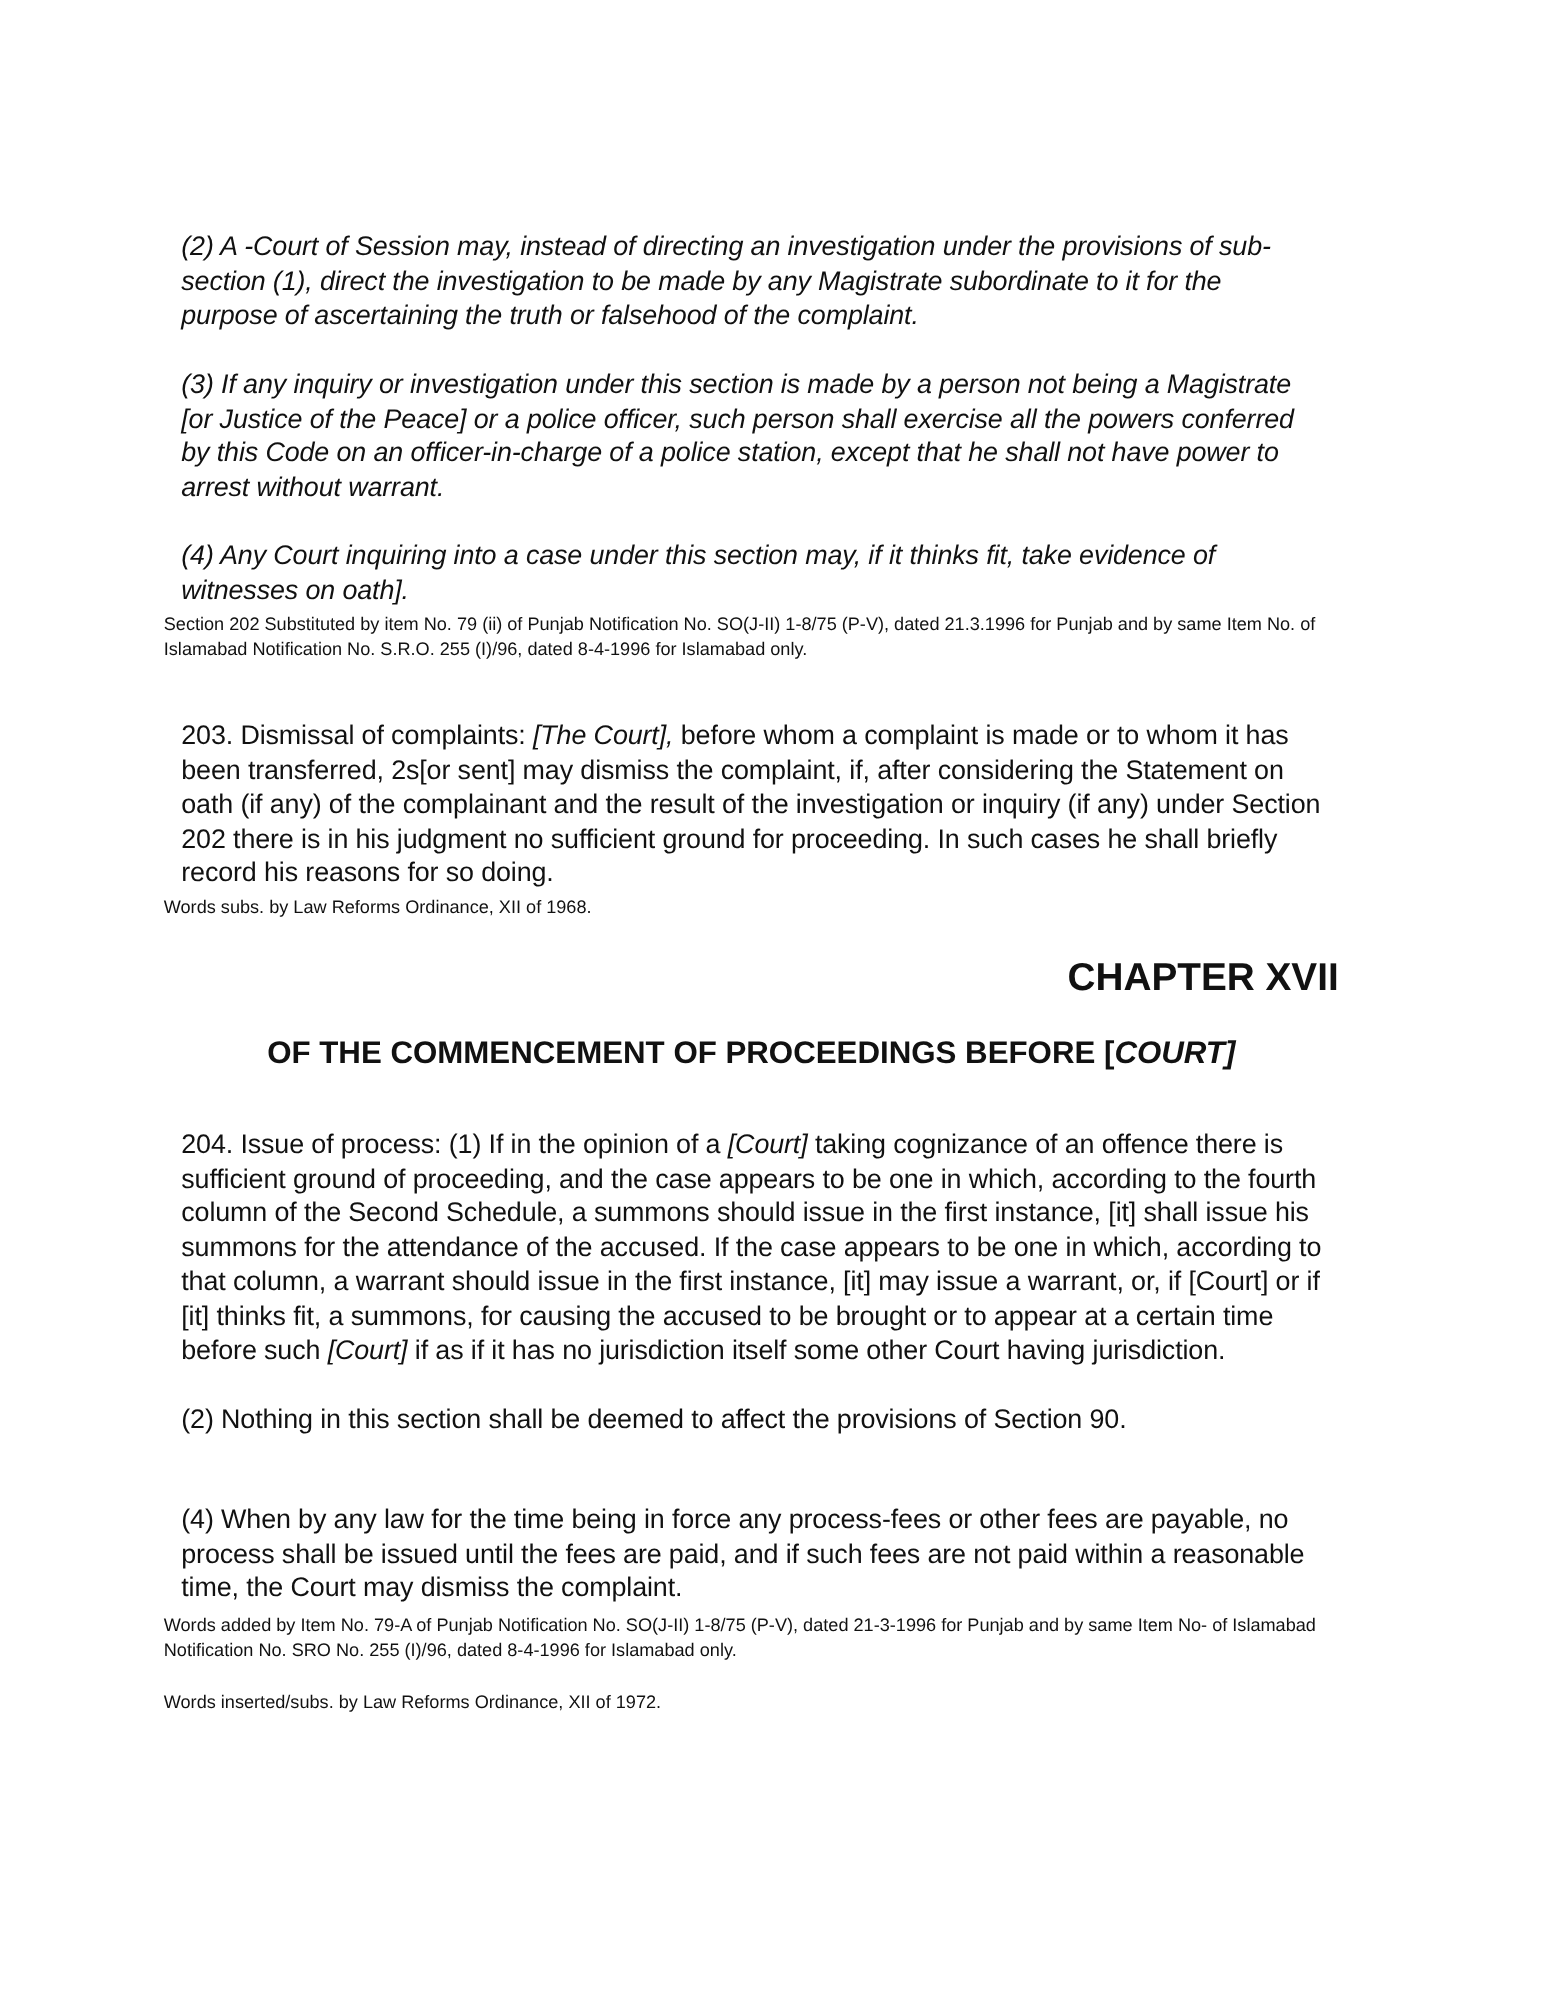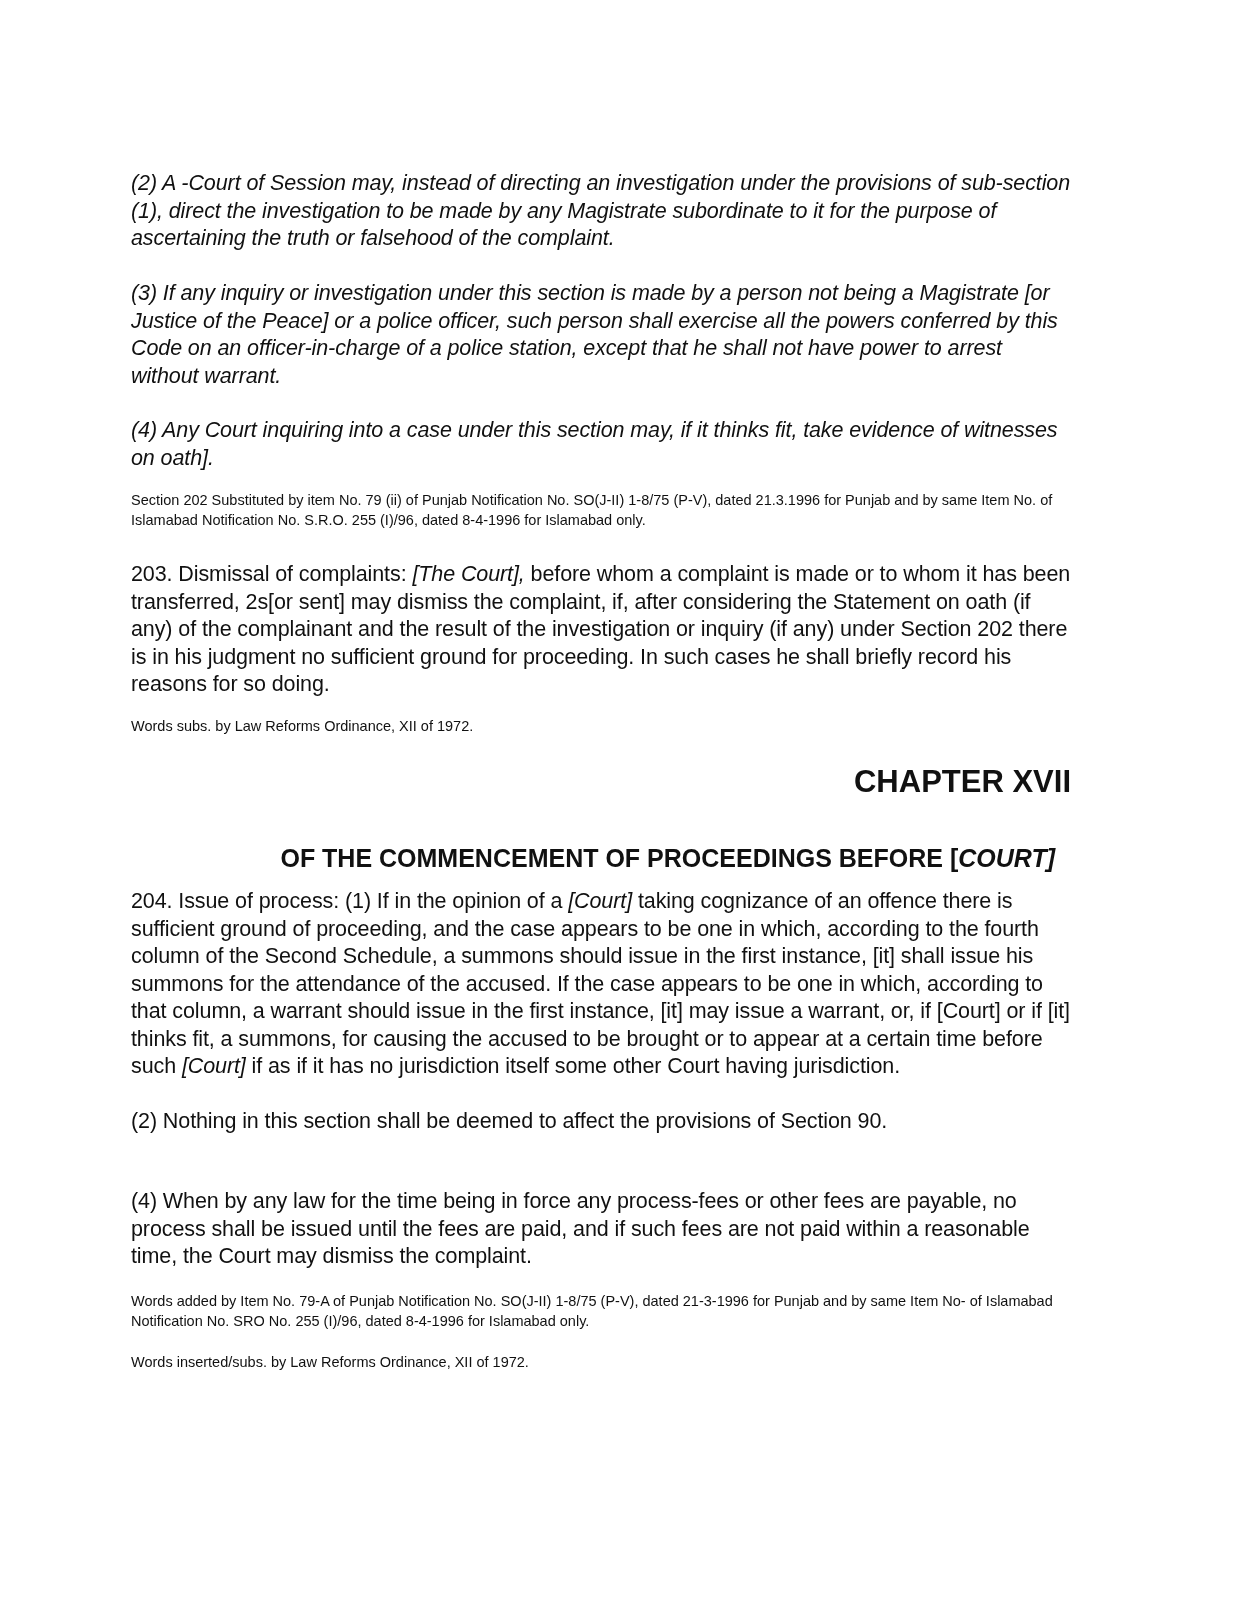--- a/index.html
+++ b/index.html
@@ -1,41 +1,41 @@
 <!DOCTYPE html>
 <html><head>
   <meta charset="utf-8">
   <style>
     html, body { margin: 0; padding: 0; background: #ffffff; }
     body { width: 1236px; height: 1600px; position: relative; overflow: hidden; color: #111; font-family: "Liberation Sans", sans-serif; }
     .page { position: absolute; left: 131px; top: 170px; width: 940px; }
-    .p { font-size: 21.5px; line-height: 27.5px; margin: 0; letter-spacing: -0.1px; }
+    .p { font-size: 21.5px; line-height: 27.5px; margin: 14px; letter-spacing: -0.1px; }
     .it { font-style: italic; }
     .note { font-size: 14.5px; line-height: 20px; margin: 0; }
     .b { font-weight: normal; }
     .chap { text-align: center; font-weight: bold; font-size: 31px; margin: 0; }
-    .chapsub { text-align: right; font-weight: bold; font-size: 25px; margin: 16px; }
+    .chapsub { text-align: center; font-weight: bold; font-size: 25px; margin: 0; }
     .abs { position: absolute; left: 0; right: 0; }
   </style>
 </head>
 <body>
 
 <div class="page">
 
   <p class="p it abs" style="top:0px;">(2) A -Court of Session may, instead of directing an investigation under the provisions of sub-section (1), direct the investigation to be made by any Magistrate subordinate to it for the purpose of ascertaining the truth or falsehood of the complaint.</p>
 
   <p class="p it abs" style="top:110px;">(3) If any inquiry or investigation under this section is made by a person not being a Magistrate [or Justice of the Peace] or a police officer, such person shall exercise all the powers conferred by this Code on an officer-in-charge of a police station, except that he shall not have power to arrest without warrant.</p>
 
   <p class="p it abs" style="top:247px;">(4) Any Court inquiring into a case under this section may, if it thinks fit, take evidence of witnesses on oath].</p>
 
   <p class="note abs" style="top:320px;">Section 202 Substituted by item No. 79 (ii) of Punjab Notification No. SO(J-II) 1-8/75 (P-V), dated 21.3.1996 for Punjab and by same Item No. of Islamabad Notification No. S.R.O. 255 (I)/96, dated 8-4-1996 for Islamabad only.</p>
 
   <p class="p abs" style="top:391px;"><span class="b">203. Dismissal of complaints:</span> <span class="it">[The Court],</span><span> before whom a complaint is made or to whom it has been transferred, 2s[or sent] may dismiss the complaint, if, after considering the Statement on oath (if any) of the complainant and the result of the investigation or inquiry (if any) under Section 202 there is in his judgment no sufficient ground for proceeding. In such cases he shall briefly record his reasons for so doing.</span></p>
 
-  <p class="note abs" style="top:546px;">Words subs. by Law Reforms Ordinance, XII of 1972.</p>
+  <p class="note abs" style="top:546px;">Words subs. by Law Reforms Ordinance, XII of 1968.</p>
 
   <p class="chap abs" style="top:594px;text-align:right;">CHAPTER XVII</p>
 
   <p class="chapsub abs" style="top:658px;"><span>OF THE COMMENCEMENT OF PROCEEDINGS BEFORE [</span><span class="it">COURT]</span></p>
 
   <p class="p abs" style="top:718px;"><span class="b">204. Issue of process:</span><span> (1) If in the opinion of a </span><span class="it">[Court]</span><span> taking cognizance of an offence there is sufficient ground of proceeding, and the case appears to be one in which, according to the fourth column of the Second Schedule, a summons should issue in the first instance, [it] shall issue his summons for the attendance of the accused. If the case appears to be one in which, according to that column, a warrant should issue in the first instance, [it] may issue a warrant, or, if [Court] or if [it] thinks fit, a summons, for causing the accused to be brought or to appear at a certain time before such </span><span class="it">[Court]</span><span> if as if it has no jurisdiction itself some other Court having jurisdiction.</span></p>
 
   <p class="p abs" style="top:938px;">(2) Nothing in this section shall be deemed to affect the provisions of Section 90.</p>
 
   <p class="p abs" style="top:1018px;">(4) When by any law for the time being in force any process-fees or other fees are payable, no process shall be issued until the fees are paid, and if such fees are not paid within a reasonable time, the Court may dismiss the complaint.</p>

